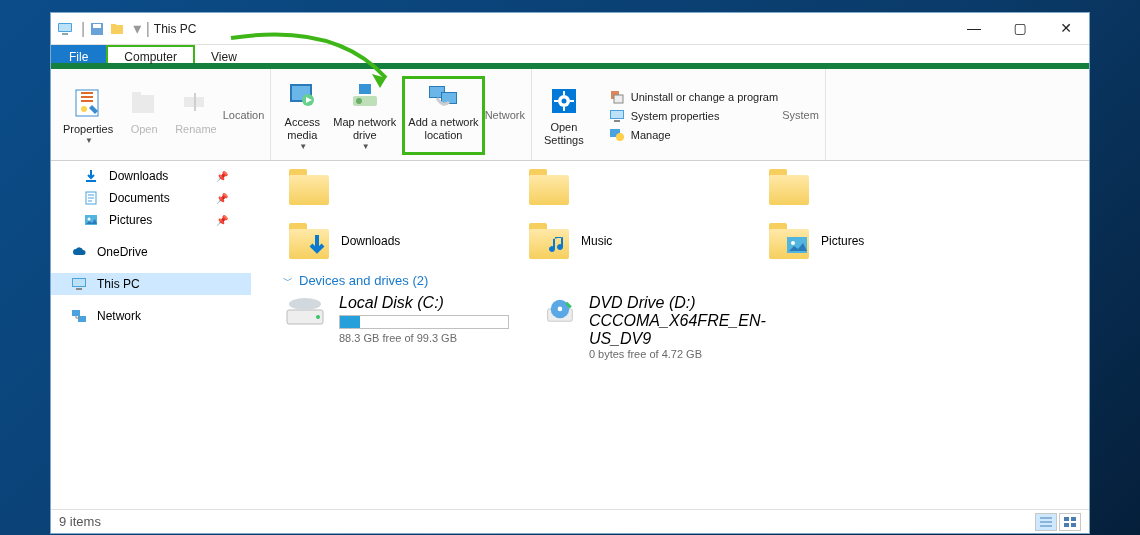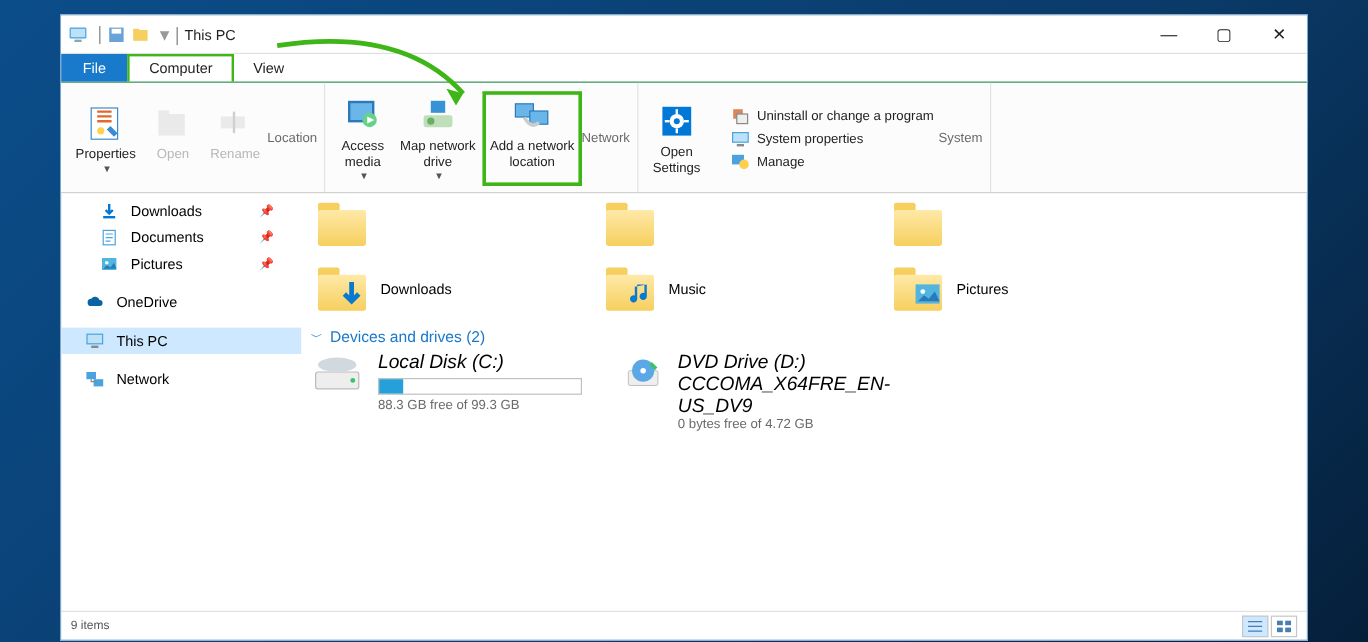--- a/index.html
+++ b/index.html
@@ -32,21 +32,21 @@
     display: flex; align-items: center; gap: 4px;
   }
   .help-circle {
     width: 14px; height: 14px; border-radius: 50%;
     background: #1979ca; color: #fff; font-size: 10px;
     display: flex; align-items: center; justify-content: center;
   }
   
   .tabsrow {
     height: 24px; display: flex; align-items: stretch;
-    background: #fff; border-bottom: 1px solid #15803d;
+    background: #fff; border-bottom: 6px solid #15803d;
     position: relative;
   }
   .tab {
     padding: 0 16px; font-size: 12px; line-height: 24px;
     color: #222;
   }
   .tab.file {
     background: #1979ca; color: #fff; font-weight: 400;
     padding: 0 18px;
   }
@@ -79,21 +79,21 @@
     padding: 4px 6px; text-align: center;
   }
   .bigbtn .icon32 { width: 32px; height: 32px; }
   .bigbtn .lbl { font-size: 11px; line-height: 13px; color: #222; margin-top: 4px; white-space: pre-line; }
   .bigbtn.disabled .lbl { color: #b7b7b7; }
   .bigbtn.highlight { border: 3px solid #3fb618; padding: 1px 3px; }
   .smallbtn-col { display: flex; flex-direction: column; justify-content: flex-start; padding: 2px 4px; gap: 3px; }
   .smallbtn { display: flex; align-items: center; gap: 6px; font-size: 11px; color: #222; }
   .smallbtn .icon16 { width: 16px; height: 16px; }
   
-  .mainrow { flex: 1; display: flex; overflow: hidden; }
+  .mainrow { flex: 1; display: flex; overflow: hidden; gap: 24px; }
   .nav {
     width: 200px; border-right: none;
     font-size: 12px; padding-top: 4px;
   }
   .nav-item {
     display: flex; align-items: center; gap: 10px;
     padding: 3px 0 3px 32px; position: relative;
   }
   .nav-item.selected { background: #cde8ff; }
   .nav-item .pin { position: absolute; right: 22px; color: #7a7a7a; font-size: 10px; }
@@ -131,21 +131,21 @@
   .progress {
     width: 170px; height: 14px; border: 1px solid #c0c0c0;
     margin: 3px 0; position: relative; background: #fff;
   }
   .progress .fill { position: absolute; top: 0; left: 0; bottom: 0; background: #26a0da; width: 12%; }
   .drive-meta .free { font-size: 11px; color: #6a6a6a; }
   
   .statusbar {
     height: 24px; border-top: 1px solid #e0e0e0;
     display: flex; align-items: center; justify-content: space-between;
-    padding: 0 8px; font-size: 10px; color: #555;
+    padding: 0 8px; font-size: 13px; color: #555;
   }
   .view-toggles { display: flex; gap: 2px; }
   .vt { width: 22px; height: 18px; border: 1px solid #c7c7c7; display: flex; align-items: center; justify-content: center; }
   .vt.active { background: #cde8ff; }
   .caret { font-size: 8px; color: #555; margin-left: 2px; }
 </style>
 </head>
 <body>
 
 <div class="window">

